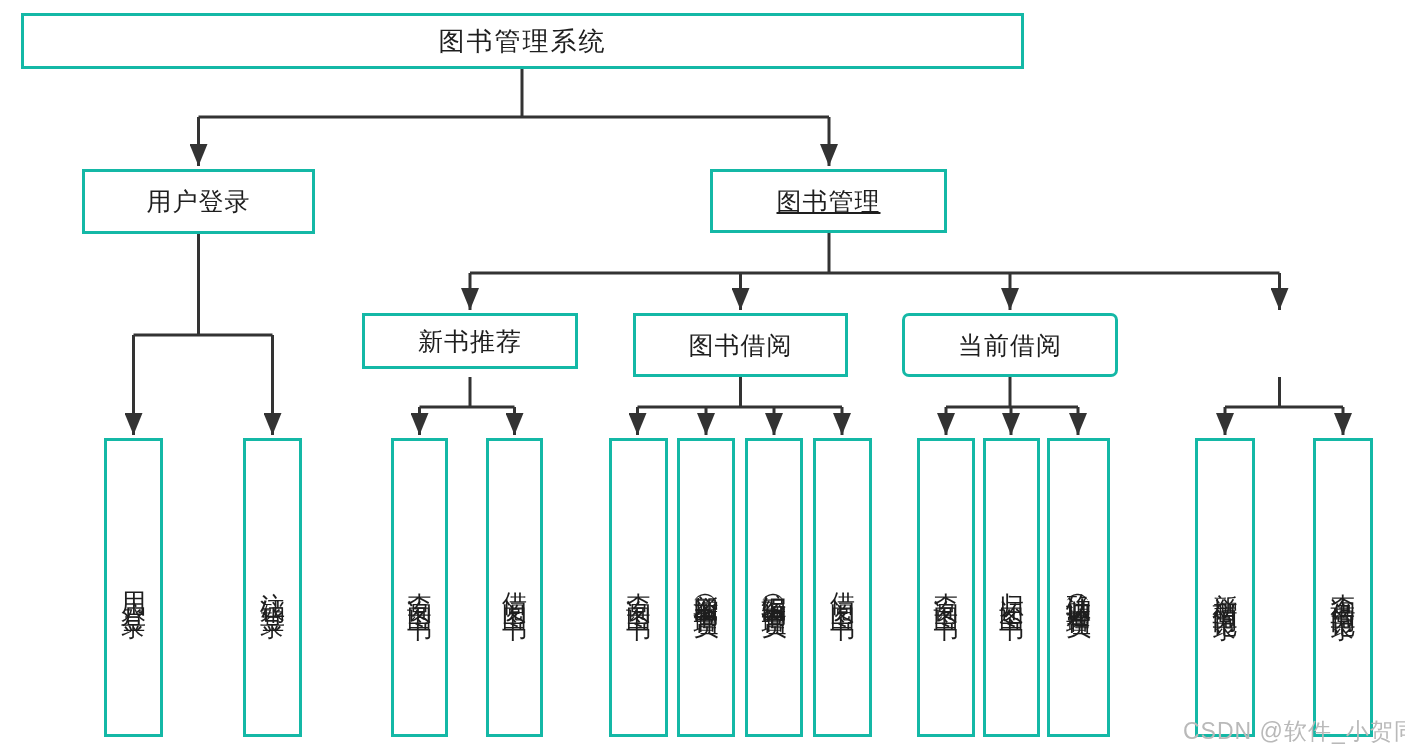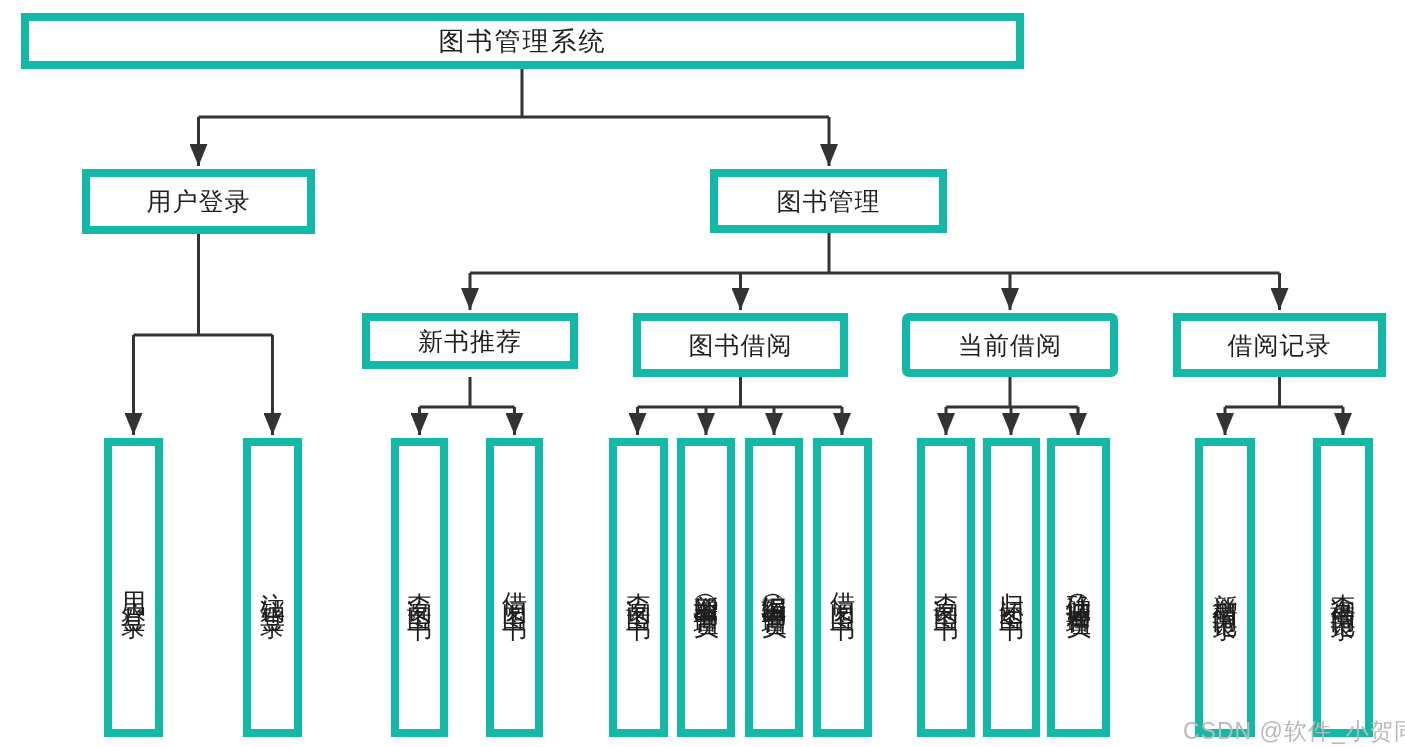--- a/index.html
+++ b/index.html
@@ -17,21 +17,21 @@
   }
   #wires {
     position: absolute;
     left: 0; top: 0;
     width: 1405px; height: 747px;
   }
   .node {
     position: absolute;
     box-sizing: border-box;
     background: #ffffff;
-    border: 8px solid #14b8a6;
+    border: 3px solid #14b8a6;
     display: flex;
     align-items: center;
     justify-content: center;
     color: #1e1e1e;
   }
   .hbox span {
     font-size: 25px;
     letter-spacing: 1px;
     white-space: nowrap;
   }
@@ -114,35 +114,32 @@
     </g>
   </svg>
 
   <div class="node hbox root-box" style="left:21px; top:13px; width:1003px; height:56px;">
     <span>图书管理系统</span>
   </div>
 
   <div class="node hbox" style="left:82px; top:169px; width:233px; height:65px;">
     <span>用户登录</span>
   </div>
-  <div class="node hbox" style="left:710px; top:169px; width:237px; height:64px;">
+  <div class="node hbox" style="left:710px; top:169px; width:237px; height:64px;text-decoration:underline;">
     <span>图书管理</span>
   </div>
 
   <div class="node hbox" style="left:362px; top:313px; width:216px; height:56px;">
     <span>新书推荐</span>
   </div>
   <div class="node hbox" style="left:633px; top:313px; width:215px; height:64px;">
     <span>图书借阅</span>
   </div>
   <div class="node hbox" style="left:902px; top:313px; width:216px; height:64px;border-radius:7px;">
     <span>当前借阅</span>
-  </div>
-  <div class="node hbox" style="left:1173px; top:313px; width:213px; height:64px;">
-    <span>借阅记录</span>
   </div>
 
   <div class="node vbox ls7" style="left:104px; top:438px; width:59px; height:299px;">
     <span>用户登录</span>
   </div>
   <div class="node vbox ls7" style="left:243px; top:438px; width:59px; height:299px;">
     <span>注销登录</span>
   </div>
 
   <div class="node vbox ls7" style="left:391px; top:438px; width:57px; height:299px;">

